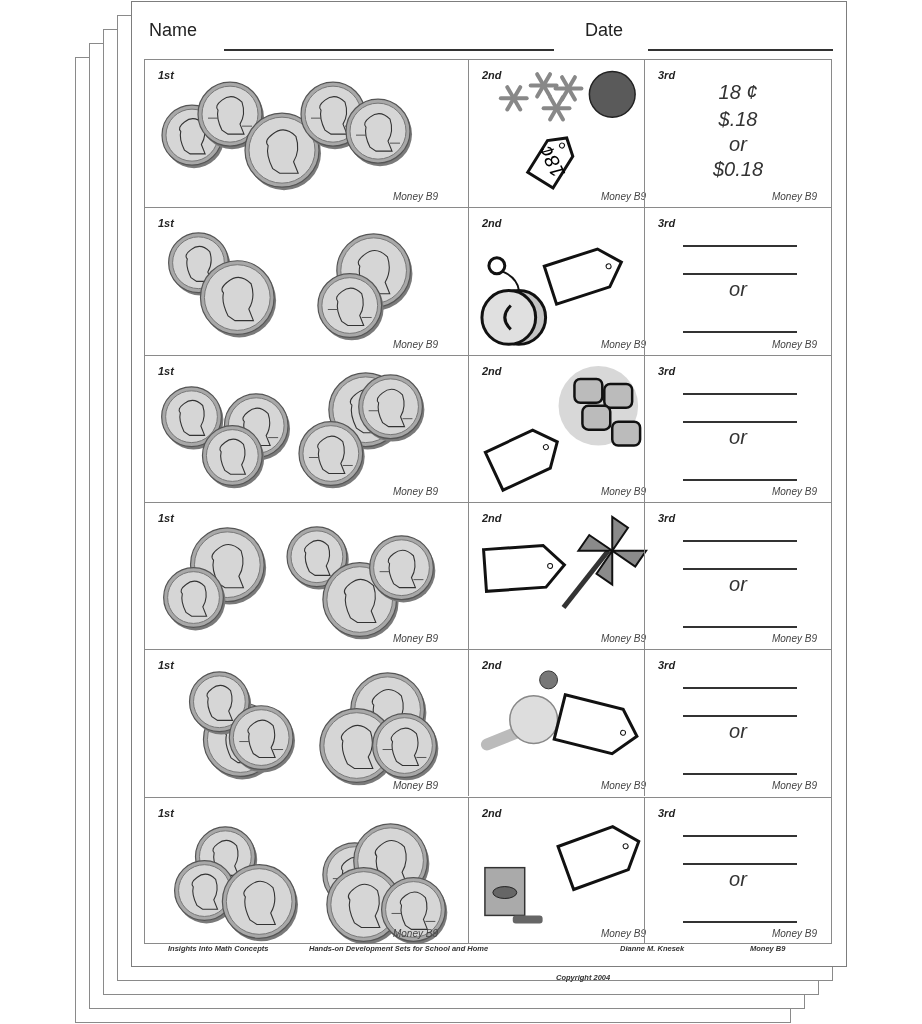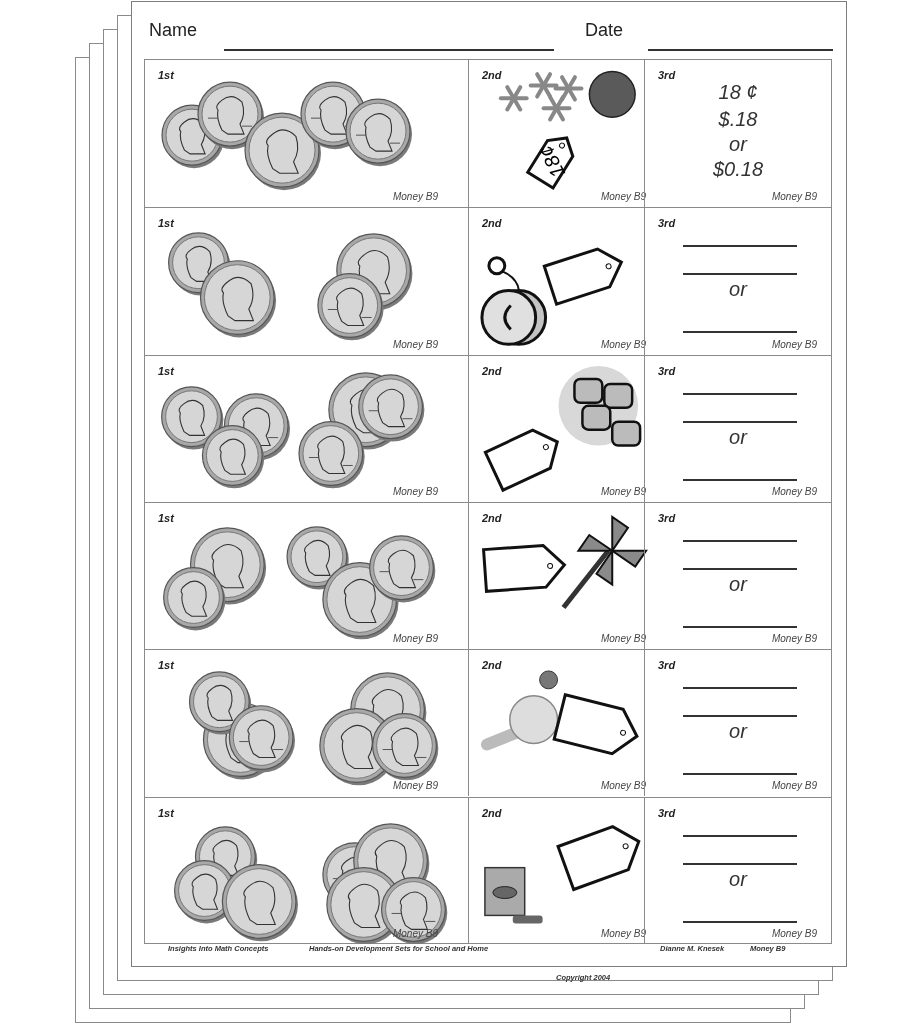--- a/index.html
+++ b/index.html
@@ -462,15 +462,15 @@
             <div class="or" style="top: 70px;">or</div>
           </div>
       <span class="money">Money B9</span>
     </div>
   </div>
     </div>
 
   <span class="footer" style="left:36px;">Insights Into Math Concepts</span>
   <span class="footer" style="left:177px;font-style:italic;">Hands-on Development Sets for School and Home</span>
   <span class="footer" style="left:424px;margin-top:29px;">Copyright 2004</span>
-  <span class="footer" style="left:528px;">Dianne M. Knesek</span>
+  <span class="footer" style="left:488px;">Dianne M. Knesek</span>
   <span class="footer" style="left:618px;">Money B9</span>
 </div>
 
 </body></html>

